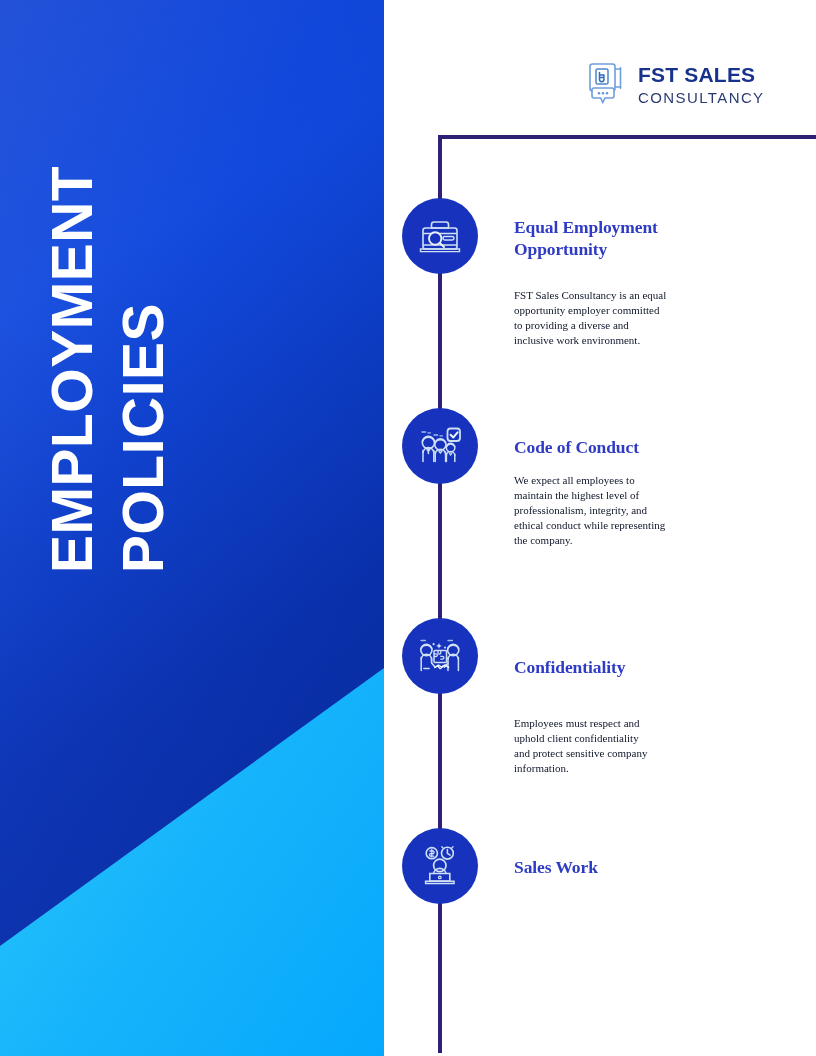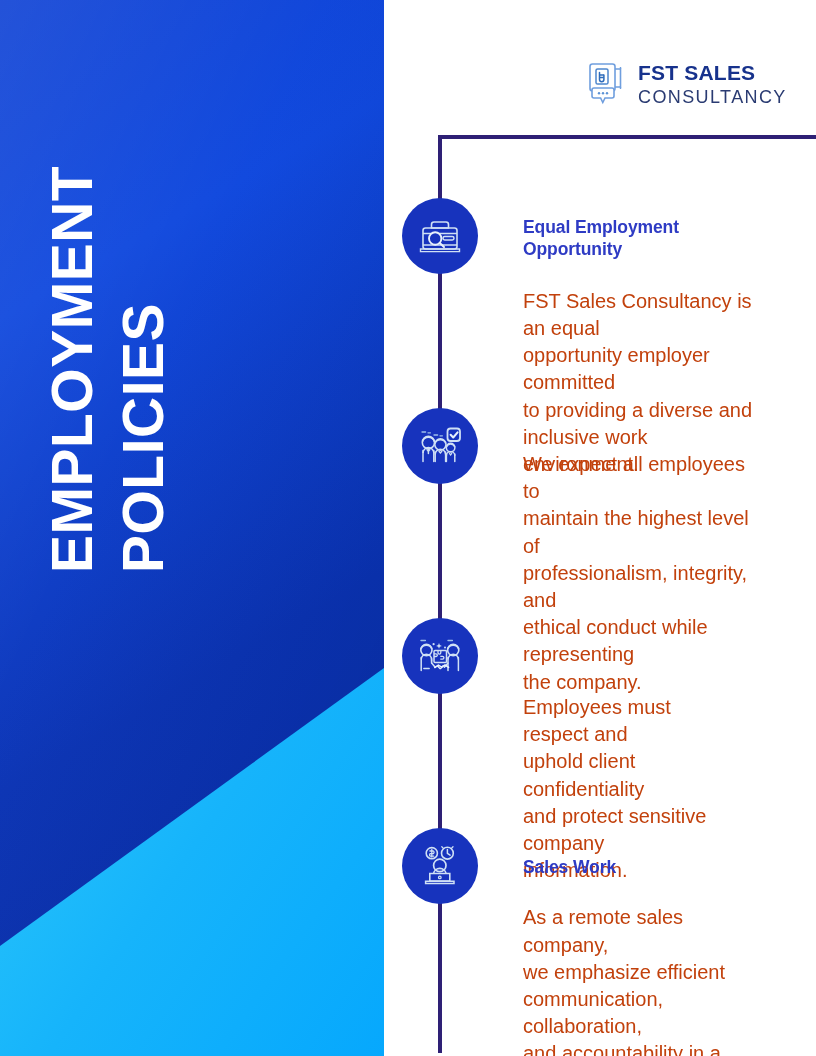--- a/index.html
+++ b/index.html
@@ -101,21 +101,21 @@
     justify-content: flex-end;
     line-height: 1;
   }
   .logo-title {
     font-size: 21px;
     font-weight: bold;
     color: #17328c;
     letter-spacing: 0.2px;
   }
   .logo-sub {
-    font-size: 18px;
+    font-size: 15px;
     font-weight: normal;
     color: #2a3b72;
     letter-spacing: 1.4px;
     margin-top: 5px;
   }
 
   
   .frame-top {
     position: absolute;
     left: 438px;
@@ -151,35 +151,36 @@
     align-items: center;
     justify-content: center;
   }
   .item-icon svg {
     width: 50px;
     height: 50px;
     display: block;
   }
   .item-body {
     position: absolute;
-    left: 121px;
+    left: 112px;
     top: 0;
     width: 240px;
+    font-family: Liberation Serif, serif;
   }
   .item-title {
     color: #2e3bc4;
     font-size: 17.5px;
     font-weight: bold;
     line-height: 1.28;
     letter-spacing: -0.1px;
     margin: 0;
   }
   .item-desc {
-    color: #c2410c;
-    font-size: 20px;
+    color: #0f172a;
+    font-size: 11px;
     line-height: 1.36;
     margin: 0;
     white-space: pre-line;
   }
 
   
   #item-0 { top: 198px; }
   #item-0 .item-body { top: 18px; }
   #item-0 .item-desc { margin-top: 27px; width: 238px; }
 
@@ -275,20 +276,21 @@
         <path d="M20.2 33.4 a5.2 5.2 0 0 1 10.4 0" stroke="#cfe0f5" stroke-width="1.5"></path>
         <path d="M23.7 30 l1.7 2 l1.7 -2" stroke="#cfe0f5" stroke-width="1.4"></path>
         <circle cx="35.6" cy="26.6" r="4.3" stroke="#cfe0f5" stroke-width="1.5"></circle>
         <path d="M31.4 26 a4.4 4.4 0 0 1 8.4 0" stroke="#cfe0f5" stroke-width="1.5"></path>
         <path d="M31.4 33 v7.5 M39.8 33 v7.5" stroke="#cfe0f5" stroke-width="1.5" stroke-linecap="round"></path>
         <path d="M31.4 34.8 a4.2 4.2 0 0 1 8.4 0" stroke="#cfe0f5" stroke-width="1.4"></path>
         <path d="M34.2 32.2 l1.4 1.7 l1.4 -1.7" stroke="#cfe0f5" stroke-width="1.3"></path>
       </svg>
     </div>
     <div class="item-body">
+      <h2 class="item-title">Code of Conduct</h2>
       <p class="item-desc">We expect all employees to
 maintain the highest level of
 professionalism, integrity, and
 ethical conduct while representing
 the company.</p>
     </div>
   </div>
 
   <div class="item" id="item-2">
     <div class="item-icon">
@@ -308,20 +310,21 @@
         <path d="M33 28.5 a5.2 5.2 0 0 1 10.4 0" stroke="#cfe0f5" stroke-width="1.5"></path>
         <path d="M33 32 l-3.6 4.3" stroke="#cfe0f5" stroke-width="1.5" stroke-linecap="round"></path>
         <rect x="19" y="19.5" width="12.5" height="12" rx="1" stroke="#cfe0f5" stroke-width="1.5"></rect>
         <path d="M23 19.5 v2.2 a1.4 1.4 0 0 0 2.8 0 v-2.2 M25.3 25.4 h2.2 a1.4 1.4 0 0 1 0 2.8 h-2.2 M19 25.5 h2 a1.3 1.3 0 0 0 0 -2.6 h-2" stroke="#cfe0f5" stroke-width="1.3" fill="none"></path>
         <path d="M19.8 36.5 l3.6 -2.4 l3.2 2 l3.4 -2.1 l3.6 2.4" stroke="#e8f1fc" stroke-width="1.6" stroke-linecap="round" stroke-linejoin="round"></path>
         <path d="M22.6 35 l2.4 2.6 M28 35 l-2.4 2.6" stroke="#e8f1fc" stroke-width="1.4" stroke-linecap="round"></path>
         <path d="M8.8 37.5 h5.4" stroke="#cfe0f5" stroke-width="1.4" stroke-linecap="round"></path>
       </svg>
     </div>
     <div class="item-body">
+      <h2 class="item-title">Confidentiality</h2>
       <p class="item-desc">Employees must respect and
 uphold client confidentiality
 and protect sensitive company
 information.</p>
     </div>
   </div>
 
   <div class="item" id="item-3">
     <div class="item-icon">
       <svg viewBox="0 0 50 50" fill="none" xmlns="http://www.w3.org/2000/svg">
@@ -332,21 +335,16 @@
         <path d="M36.4 7.4 l1.6 -1.6 M28.4 7.4 l-1.6 -1.6" stroke="#cfe0f5" stroke-width="1.3" stroke-linecap="round"></path>
         <circle cx="24.8" cy="24.4" r="6.2" stroke="#cfe0f5" stroke-width="1.7"></circle>
         <path d="M18.5 32.6 a6.4 6.4 0 0 1 12.6 0" stroke="#cfe0f5" stroke-width="1.6" fill="none"></path>
         <path d="M14.8 32.5 h20 v7.5 h-20 z" stroke="#cfe0f5" stroke-width="1.6"></path>
         <circle cx="24.8" cy="36.4" r="1.3" stroke="#cfe0f5" stroke-width="1.3"></circle>
         <path d="M10.6 40.2 h28.4 v2.4 h-28.4 z" stroke="#cfe0f5" stroke-width="1.5"></path>
       </svg>
     </div>
     <div class="item-body">
       <h2 class="item-title">Sales Work</h2>
-      <p class="item-desc">As a remote sales company,
-we emphasize efficient
-communication, collaboration,
-and accountability in a virtual
-workspace.</p>
     </div>
   </div>
 
 </div>
 
 </body></html>

